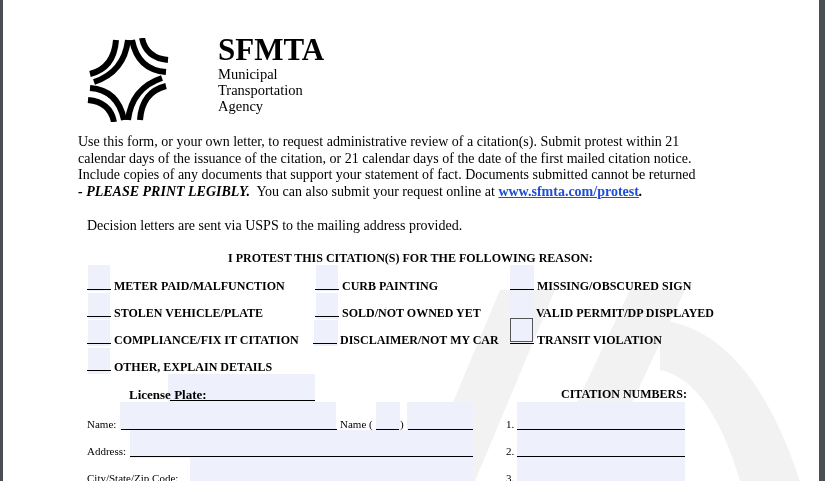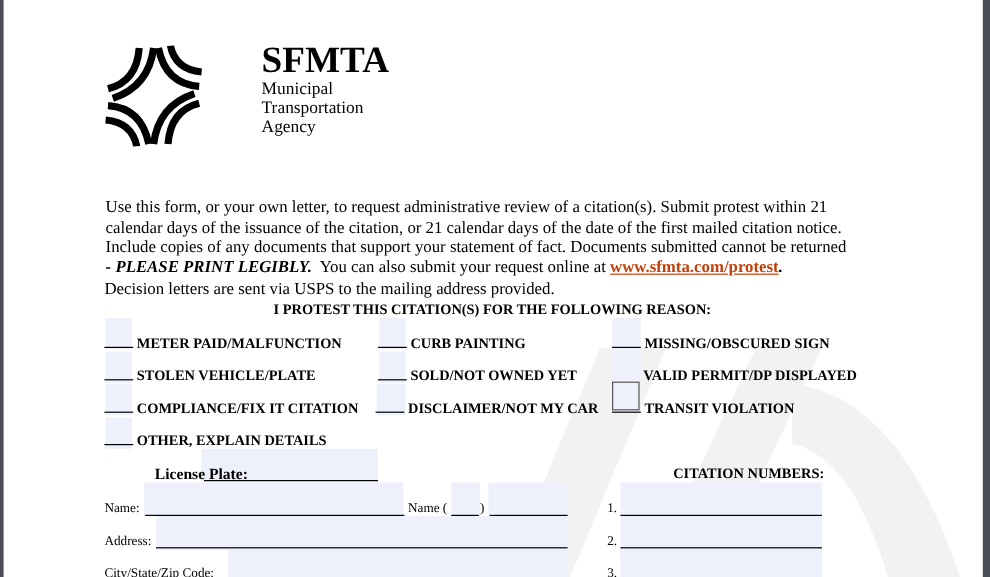--- a/index.html
+++ b/index.html
@@ -9,24 +9,24 @@
     font-family: "Liberation Serif", "DejaVu Serif", serif;
     color: #000;
   }
   .left-edge { position: absolute; left: 0; top: 0; width: 3px; height: 481px; background: #4a4d52; }
   .right-edge { position: absolute; left: 819px; top: 0; width: 6px; height: 481px; background: #4a4f55; }
   .watermark { position: absolute; left: 380px; top: 290px; width: 439px; height: 191px; overflow: hidden; pointer-events: none; }
   .logo { position: absolute; left: 86px; top: 38px; width: 84px; height: 84px; }
   .brand { position: absolute; left: 190px; top: 34px; font-family: Liberation Serif, serif; margin-left: 28px; }
   .brand-title { font-size: 31px; font-weight: bold; letter-spacing: 0px; line-height: 32px; }
   .brand-sub { font-size: 14.5px; line-height: 16px; }
-  .intro { position: absolute; left: 88px; top: 134px; width: 680px; font-size: 14px; line-height: 16.5px; margin-top: 32px; }
+  .intro { position: absolute; left: 78px; top: 134px; width: 680px; font-size: 14px; line-height: 16.5px; }
   .intro b { font-weight: bold; font-style: italic; }
-  .intro a { color: #c2410c; font-weight: bold; text-decoration: underline; }
-  .decision { position: absolute; left: 87px; top: 218px; font-size: 14px; margin-top: 16px; }
+  .intro a { color: #1d4ed8; font-weight: bold; text-decoration: underline; }
+  .decision { position: absolute; left: 87px; top: 218px; font-size: 14px; }
   .reason-head { position: absolute; left: 228px; top: 251px; font-size: 12px; font-weight: bold; }
   .opt { position: absolute; font-size: 12px; font-weight: bold; white-space: nowrap; }
   .opt .blank { display: inline-block; width: 24px; border-bottom: 1px solid #000; margin-right: 3px; height: 10px; vertical-align: baseline; }
   .field-hl { position: absolute; background: #eef0fb; }
   .cbox { position: absolute; border: 1.5px solid #555; background: #eef0fb; }
   .lbl { position: absolute; font-size: 11px; white-space: nowrap; }
   .lbl-b { position: absolute; font-size: 13px; font-weight: bold; white-space: nowrap; margin-left: 42px; }
   .line { position: absolute; border-bottom: 1px solid #000; height: 0; }
 </style>
 </head>

